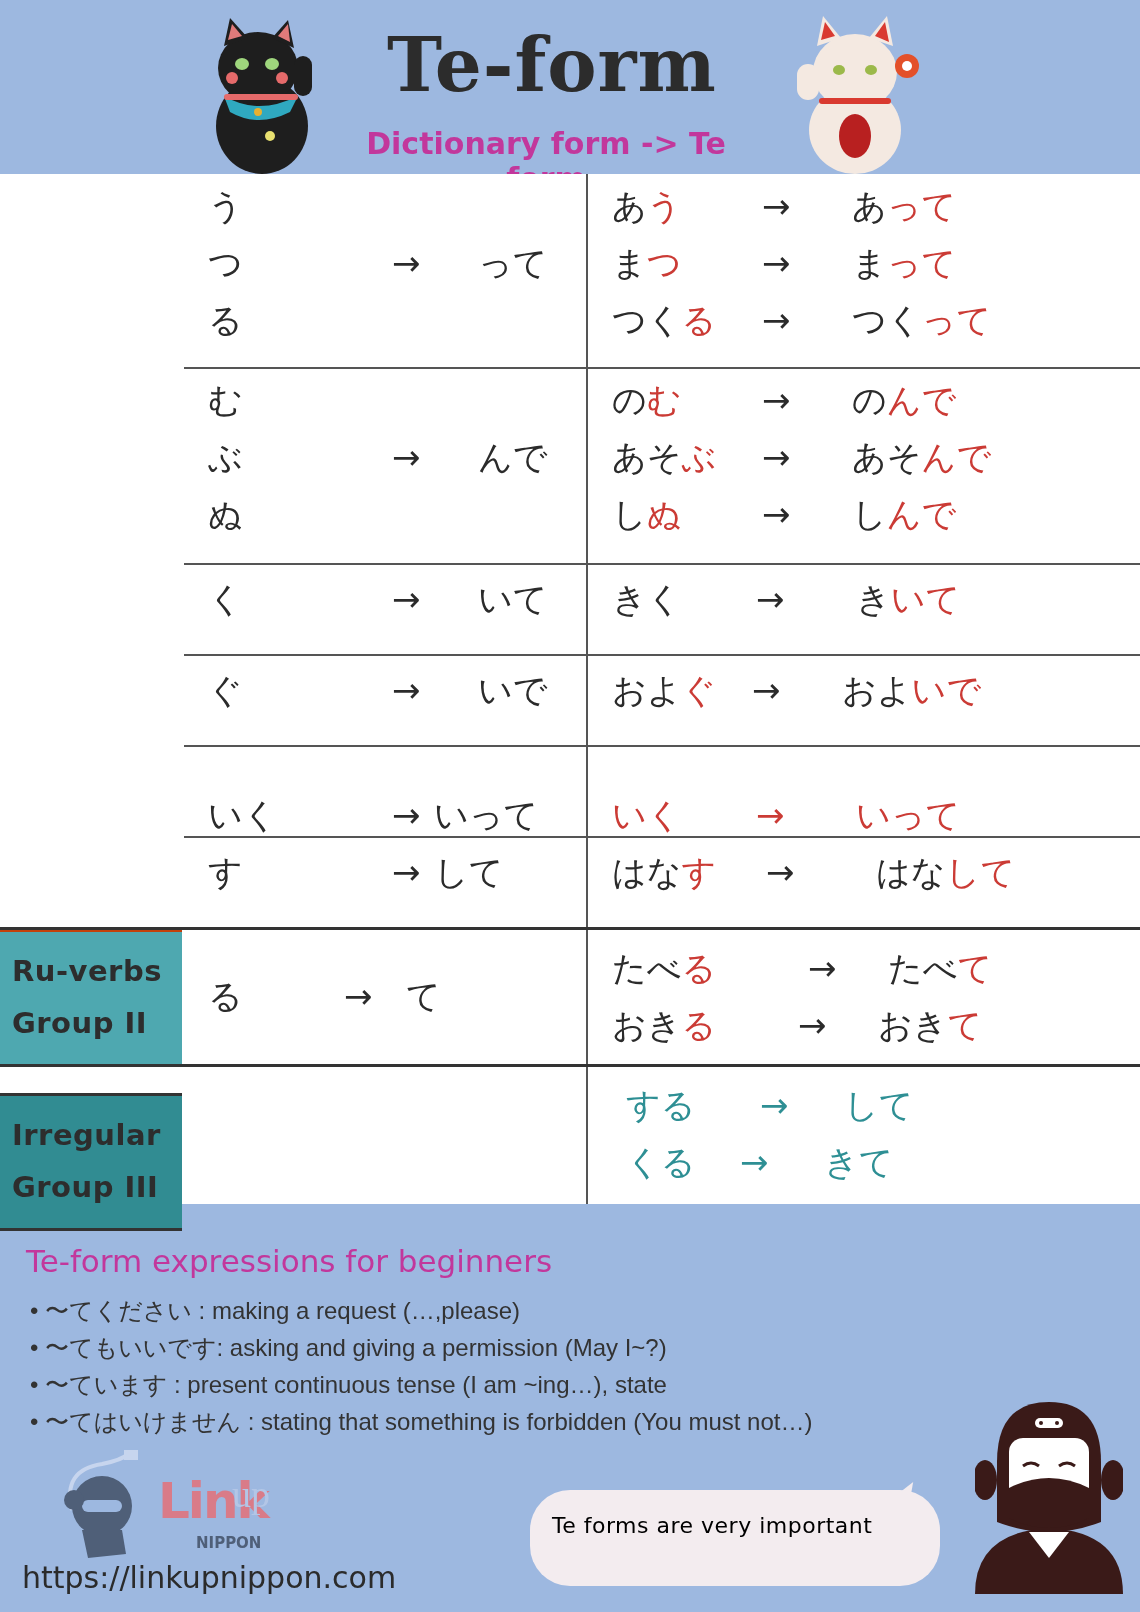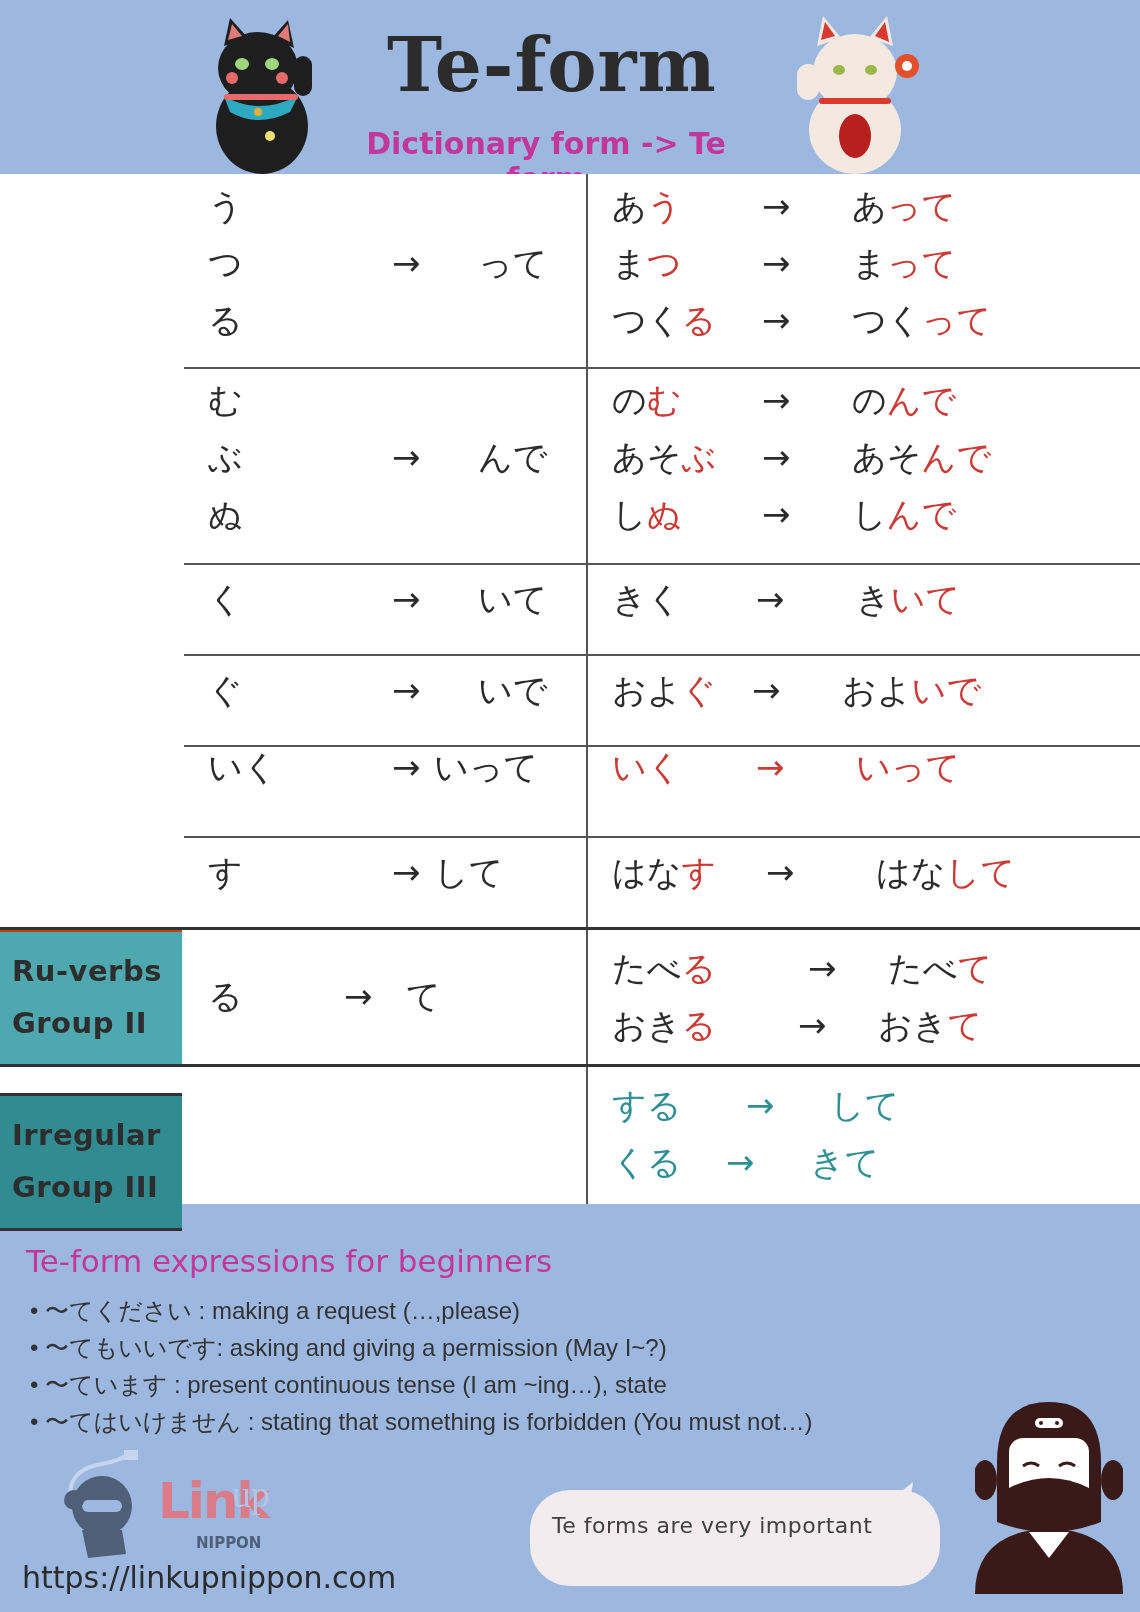--- a/index.html
+++ b/index.html
@@ -34,37 +34,37 @@
 
   .row { position: absolute; left: 184px; width: 956px; }
   .cell-l { position: absolute; left: 24px; font-size: 34px; line-height: 57px; }
   .cell-arrow { position: absolute; font-size: 34px; line-height: 57px; }
   .cell-res { position: absolute; font-size: 34px; line-height: 57px; }
   .ex { position: absolute; left: 428px; font-size: 34px; line-height: 57px; }
   .ex-line { display: flex; height: 57px; align-items: center; white-space: nowrap; }
   .ex-line .a { display: inline-block; width: 150px; }
   .ex-line .ar { display: inline-block; width: 70px; }
   .red { color: #cb3b35; }
-  .teal { color: #2e8f94; }
+  .teal { color: #2e8f94; margin-left: 14px; }
 
   
   .expr-title { position: absolute; left: 26px; top: 1243px; font-size: 31px; color: #c2379c; font-family: "DejaVu Sans", sans-serif; }
   .expr-list { position: absolute; left: 30px; top: 1292px; list-style: none; }
   .expr-list li { font-size: 24px; line-height: 37px; color: #333; white-space: nowrap; font-family: "Liberation Sans", sans-serif; }
   .expr-list li::before { content: "• "; }
 
   .logo { position: absolute; left: 52px; top: 1450px; width: 270px; height: 110px; }
   .logo-text { position: absolute; left: 158px; top: 1472px; font-family: "DejaVu Sans", sans-serif; font-size: 50px; font-weight: bold; color: #d97b88; letter-spacing: -2px; }
   .logo-up { position: absolute; left: 232px; top: 1472px; font-size: 38px; color: #b3c6e6; font-family: Liberation Serif, serif; }
   .logo-nippon { position: absolute; left: 196px; top: 1534px; font-size: 15px; font-weight: bold; color: #4f5f78; }
   .url { position: absolute; left: 22px; top: 1560px; font-size: 30px; color: #2b2b2b; font-family: "DejaVu Sans", sans-serif; }
 
   .bubble { position: absolute; left: 530px; top: 1490px; width: 410px; height: 96px; background: #f3ecef; border-radius: 40px; }
   .bubble-tail { position: absolute; left: 870px; top: 1482px; width: 0; height: 0; border-left: 40px solid transparent; border-bottom: 36px solid #f3ecef; transform: skewX(-10deg); }
-  .bubble-text { position: absolute; left: 552px; top: 1508px; font-size: 22px; line-height: 36px; color: #404040; font-family: "DejaVu Sans", sans-serif; letter-spacing: 0.5px; }
+  .bubble-text { position: absolute; left: 552px; top: 1508px; font-size: 22px; line-height: 36px; color: #000000; font-family: "DejaVu Sans", sans-serif; letter-spacing: 0.5px; }
 
   .ninja { position: absolute; left: 975px; top: 1402px; width: 148px; height: 192px; }
 </style>
 </head>
 <body>
 
 <div class="header">
   <svg class="cat cat-black" viewBox="0 0 104 158">
     <ellipse cx="52" cy="110" rx="46" ry="48" fill="#1e1e1e"></ellipse>
     <ellipse cx="48" cy="52" rx="40" ry="36" fill="#1e1e1e"></ellipse>
@@ -197,21 +197,21 @@
     <div class="cell-res" style="left:294px;top:6px">いで</div>
     <div class="ex" style="top:6px">
       <div class="ex-line">
           <span class="a" style="width:140px"><span>およ</span><span class="red">ぐ</span></span>
           <span class="ar">→</span>
           <span style="margin-left:20px"><span>およ</span><span class="red">いで</span></span>
         </div>
     </div>
   </div>
 
-  <div class="row" style="top:559px;height:89px">
+  <div class="row" style="top:607px;height:89px">
     <div class="cell-l" style="top:6px">いく</div>
     <div class="cell-arrow" style="left:208px;top:6px">→</div>
     <div class="cell-res" style="left:250px;top:6px">いって</div>
     <div class="ex" style="top:6px">
       <div class="ex-line red">
           <span class="a"><span>いく</span></span>
           <span class="ar" style="margin-left:-6px">→</span>
           <span style="margin-left:30px"><span>いって</span></span>
         </div>
     </div>

